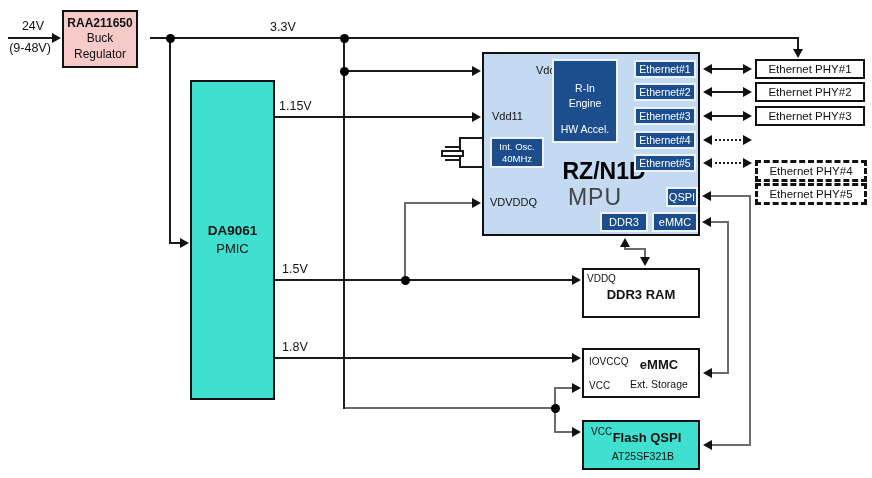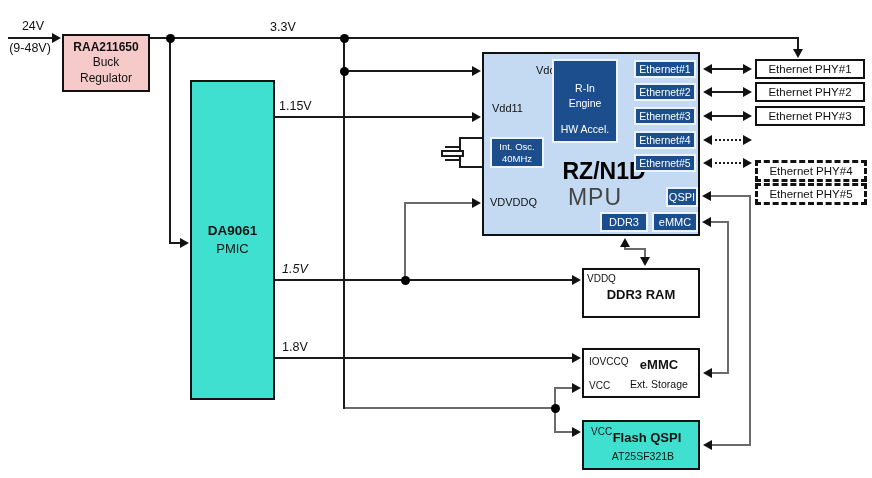--- a/index.html
+++ b/index.html
@@ -39,21 +39,21 @@
 </head>
 <body>
 
 <div id="canvas">
 
   <div class="abs ctr" style="left:10px;top:19px;width:46px;font-size:12.5px;">24V</div>
   <div class="abs ctr" style="left:0px;top:41px;width:60px;font-size:12.5px;">(9-48V)</div>
 
   <div class="raillbl" style="left:270px;top:20px;">3.3V</div>
   <div class="raillbl" style="left:279px;top:99px;">1.15V</div>
-  <div class="raillbl" style="left:282px;top:262px;font-style:italic;">1.5V</div>
+  <div class="raillbl" style="left:282px;top:262px;">1.5V</div>
   <div class="raillbl" style="left:282px;top:340px;">1.8V</div>
 
   <div class="wire" style="left:8px;top:37px;width:46px;height:2px;"></div>
   <div class="wire" style="left:150px;top:37px;width:648px;height:2px;"></div>
   <div class="wire" style="left:797px;top:37px;width:2px;height:15px;"></div>
   <div class="wire" style="left:169px;top:37px;width:2px;height:206px;"></div>
   <div class="wire" style="left:169px;top:242px;width:14px;height:2px;"></div>
   <div class="wire" style="left:343px;top:37px;width:2px;height:372px;"></div>
   <div class="wire" style="left:343px;top:70px;width:131px;height:2px;"></div>
   <div class="wire" style="left:275px;top:116px;width:199px;height:2px;"></div>
@@ -119,34 +119,34 @@
   <div class="dot" style="left:166px;top:34px;"></div>
   <div class="dot" style="left:340px;top:34px;"></div>
   <div class="dot" style="left:340px;top:67px;"></div>
   <div class="dot" style="left:401px;top:276px;"></div>
   <div class="dot" style="left:551px;top:404px;"></div>
 
   <div class="abs" style="left:445px;top:146px;width:15px;height:2px;background:#1a1a1a;"></div>
   <div class="abs" style="left:441px;top:150px;width:23px;height:7px;border:2px solid #1a1a1a;background:#fff;"></div>
   <div class="abs" style="left:445px;top:159px;width:15px;height:2px;background:#1a1a1a;"></div>
 
-  <div class="block buck" style="left:62px;top:10px;width:88px;height:58px;margin-top:24px;">
+  <div class="block buck" style="left:62px;top:10px;width:76px;height:58px;">
     <div class="b1">RAA211650</div>
     <div>Buck</div>
     <div>Regulator</div>
   </div>
 
   <div class="block pmic" style="left:190px;top:80px;width:85px;height:320px;">
     <div class="b1">DA9061</div>
     <div>PMIC</div>
   </div>
 
   <div class="block mpu" style="left:482px;top:52px;width:218px;height:184px;">
     <div class="pin" style="left:8px;top:10px;margin-left:44px;">Vdd33</div>
-    <div class="pin" style="left:8px;top:48px;">Vdd11</div>
+    <div class="pin" style="left:8px;top:56px;">Vdd11</div>
     <div class="pin" style="left:6px;top:142px;">VDVDDQ</div>
 
     <div class="chip" style="left:6px;top:83px;width:54px;height:31px;font-size:9.5px;line-height:1.25;flex-direction:column;">
       <div>Int. Osc.</div>
       <div>40MHz</div>
     </div>
 
     <div class="chip" style="left:68px;top:5px;width:66px;height:84px;font-size:10.5px;line-height:1.4;flex-direction:column;justify-content:flex-start;padding-top:20px;">
       <div>R-In</div>
       <div>Engine</div>

